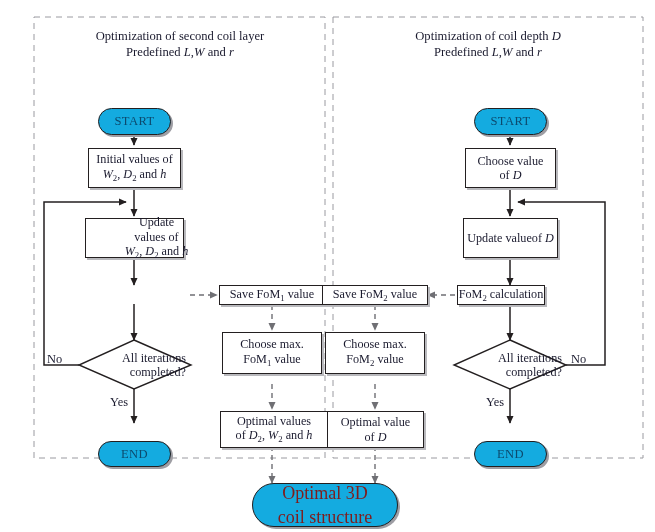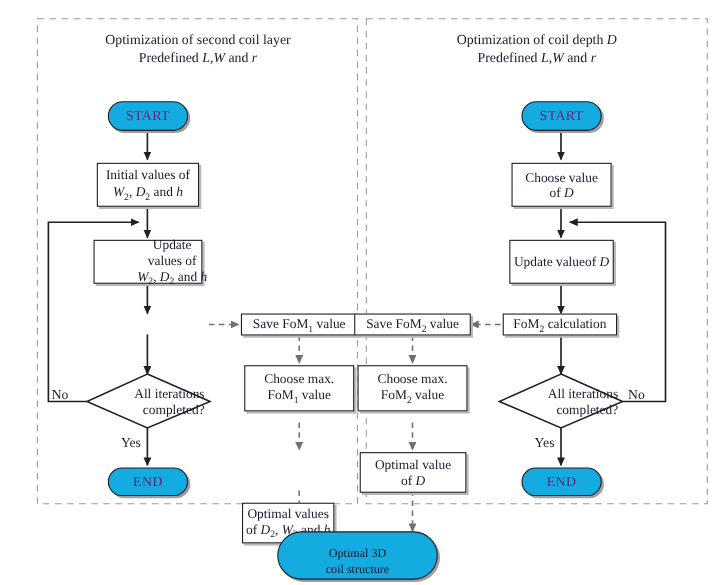--- a/index.html
+++ b/index.html
@@ -15,28 +15,28 @@
 
   .node{position:absolute;box-sizing:border-box;display:flex;align-items:center;
         justify-content:center;text-align:center;line-height:1.18;}
   .rect{
     background:#ffffff;border:1.1px solid #231f20;
     box-shadow:2px 2px 0 0 #b9b9bd;
     font-size:12.2px;
   }
   .pill{
     background:#14ABE0;border:1.4px solid #231f20;border-radius:999px;
-    color:#701a75;font-size:12.6px;letter-spacing:.4px;
+    color:#0c4a6e;font-size:12.6px;letter-spacing:.4px;
     box-shadow:2px 2px 0 0 #9e9ea4;
+    margin-top:16px;
   }
   .pill-big{
     background:#14ABE0;border:1.4px solid #231f20;border-radius:999px;
-    color:#0f172a;font-size:11px;line-height:1.35;
+    color:#7f1d1d;font-size:18px;line-height:1.35;
     box-shadow:2px 2px 0 0 #9e9ea4;
-    justify-content:flex-end;
   }
   .diamondbox{position:absolute;display:flex;align-items:flex-end;justify-content:center;
               text-align:center;font-size:12.2px;line-height:1.18;}
   .hdr{position:absolute;text-align:center;font-size:12.6px;line-height:1.3;}
   .lbl{position:absolute;font-size:12.4px;}
   sub{font-size:.72em;}
   .ital{font-style:italic;}
   .nowrap{white-space:nowrap;}
 </style>
 </head>
@@ -127,40 +127,40 @@
 
   <div class="node rect" style="left:219px;top:285px;width:106px;height:20px;">
     <span class="nowrap">Save FoM<sub>1</sub> value</span>
   </div>
 
   <div class="node rect" style="left:222px;top:332px;width:100px;height:42px;flex-direction:column;">
     <span>Choose max.</span>
     <span>FoM<sub>1</sub> value</span>
   </div>
 
-  <div class="node rect" style="left:220px;top:411px;width:84px;height:37px;flex-direction:column;margin-top:46px;">
+  <div class="node rect" style="left:220px;top:411px;width:108px;height:37px;flex-direction:column;">
     <span>Optimal values</span>
     <span class="nowrap">of <span class="ital">D</span><sub>2</sub>, <span class="ital">W</span><sub>2</sub> and <span class="ital">h</span></span>
   </div>
 
   <div class="node pill" style="left:474px;top:92px;width:73px;height:27px;">
     <span>START</span>
   </div>
 
   <div class="node rect" style="left:465px;top:148px;width:91px;height:40px;flex-direction:column;">
     <span>Choose value</span>
     <span>of <span class="ital">D</span></span>
   </div>
 
   <div class="node rect" style="left:463px;top:218px;width:95px;height:40px;flex-direction:row;">
     <span>Update value</span>
     <span>of <span class="ital">D</span></span>
   </div>
 
-  <div class="node rect" style="left:457px;top:285px;width:104px;height:20px;">
+  <div class="node rect" style="left:457px;top:285px;width:88px;height:20px;">
     <span class="nowrap">FoM<sub>2</sub> calculation</span>
   </div>
 
   <div class="diamondbox" style="left:459px;top:350px;width:103px;height:30px;flex-direction:column;">
     <span>All iterations</span>
     <span>completed?</span>
   </div>
 
   <div class="lbl" style="left:571px;top:352px;">No</div>
   <div class="lbl" style="left:486px;top:395px;">Yes</div>

